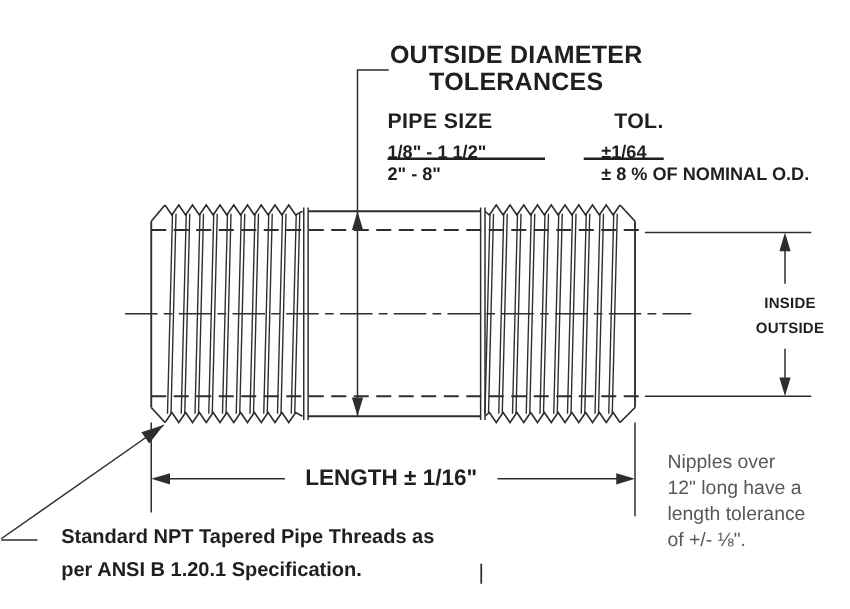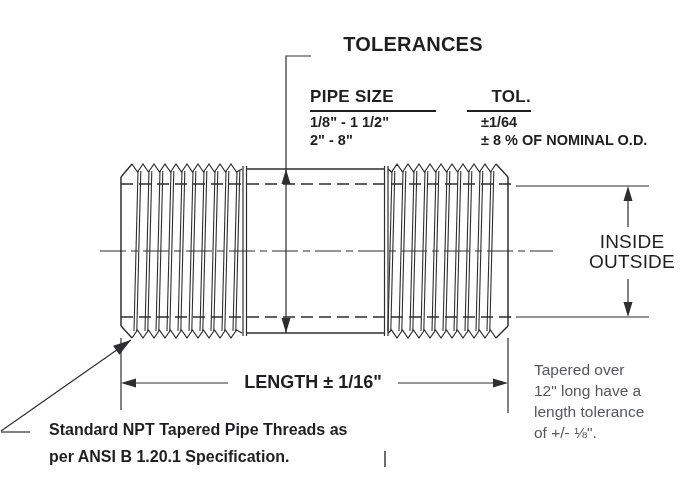--- a/index.html
+++ b/index.html
@@ -4,28 +4,28 @@
 <style>
   html,body { margin:0; padding:0; background:#ffffff; }
   body { width:680px; height:487px; position:relative; overflow:hidden;
          font-family:"Liberation Sans", "DejaVu Sans", sans-serif; }
   .stage { position:absolute; left:0; top:0; width:680px; height:487px; }
   svg.drawing { position:absolute; left:0; top:0; }
   .lbl { position:absolute; color:#1f1f21; white-space:nowrap; }
   .title-block { left:310px; top:33px; width:206px; text-align:center;
                  font-weight:bold; font-size:20px; line-height:22px; letter-spacing:0.2px; }
   .col-hdr { font-weight:bold; font-size:17px; letter-spacing:0.3px;
-             border-bottom:2.5px solid #1f1f21; padding-bottom:3px; }
+             border-bottom:2.5px solid #1f1f21; padding-bottom:19px; }
   .pipe-size-hdr { left:310px; top:87px; width:126px; }
   .tol-hdr { left:467px; top:87px; width:64px; text-align:right; }
   .trow { font-weight:bold; font-size:14.5px; }
   .r1 { top:114px; } .r2 { top:132px; }
   .c1 { left:310px; } .c2 { left:481px; }
   .id-label { left:584px; top:232px; width:96px; text-align:center;
-              font-weight:normal; font-size:19px; line-height:20px; letter-spacing:0.2px; }
+              font-weight:bold; font-size:12px; line-height:20px; letter-spacing:0.2px; }
   .len-label { left:231px; top:372px; width:164px; text-align:center;
                font-weight:bold; font-size:18px; }
   .thread-note { left:49px; top:416px; font-weight:bold; font-size:16px; line-height:27px; }
   .side-note { left:534px; top:359px; font-size:15.5px; line-height:21px;
                color:#57585b; font-weight:normal; }
 </style>
 </head>
 <body>
 
 <div class="stage">
@@ -105,20 +105,21 @@
       <line x1="398" y1="383" x2="505" y2="383" stroke="#2e2e30" stroke-width="1.2"></line>
       <path d="M0,0 L-4.5,15 L4.5,15 Z" fill="#2e2e30" transform="translate(121,383) rotate(-90)"></path>
       <path d="M0,0 L-4.5,15 L4.5,15 Z" fill="#2e2e30" transform="translate(508,383) rotate(90)"></path>
       <line x1="131" y1="340" x2="1" y2="431" stroke="#2e2e30" stroke-width="1.2"></line>
       <line x1="1" y1="432" x2="30" y2="432" stroke="#2e2e30" stroke-width="1.2"></line>
       <path d="M0,0 L-5.5,18 L5.5,18 Z" fill="#2e2e30" transform="translate(131,340) rotate(55)"></path>
       <line x1="385" y1="451" x2="385" y2="467" stroke="#2e2e30" stroke-width="1.4"></line>
     </svg>
 
   <div class="lbl title-block">
+    <div>OUTSIDE DIAMETER</div>
     <div>TOLERANCES</div>
   </div>
 
   <div class="lbl col-hdr pipe-size-hdr">PIPE SIZE</div>
   <div class="lbl col-hdr tol-hdr">TOL.</div>
 
   <div class="lbl trow r1 c1">1/8" - 1 1/2"</div>
   <div class="lbl trow r1 c2">±1/64</div>
   <div class="lbl trow r2 c1">2" - 8"</div>
   <div class="lbl trow r2 c2">± 8 % OF NOMINAL O.D.</div>
@@ -129,19 +130,19 @@
   </div>
 
   <div class="lbl len-label">LENGTH ± 1/16"</div>
 
   <div class="lbl thread-note">
     <div>Standard NPT Tapered Pipe Threads as</div>
     <div>per ANSI B 1.20.1 Specification.</div>
   </div>
 
   <div class="lbl side-note">
-    <div>Tapered over</div>
+    <div>Nipples over</div>
     <div>12" long have a</div>
     <div>length tolerance</div>
     <div>of +/- ⅛".</div>
   </div>
 
 </div>
 
 </body></html>

